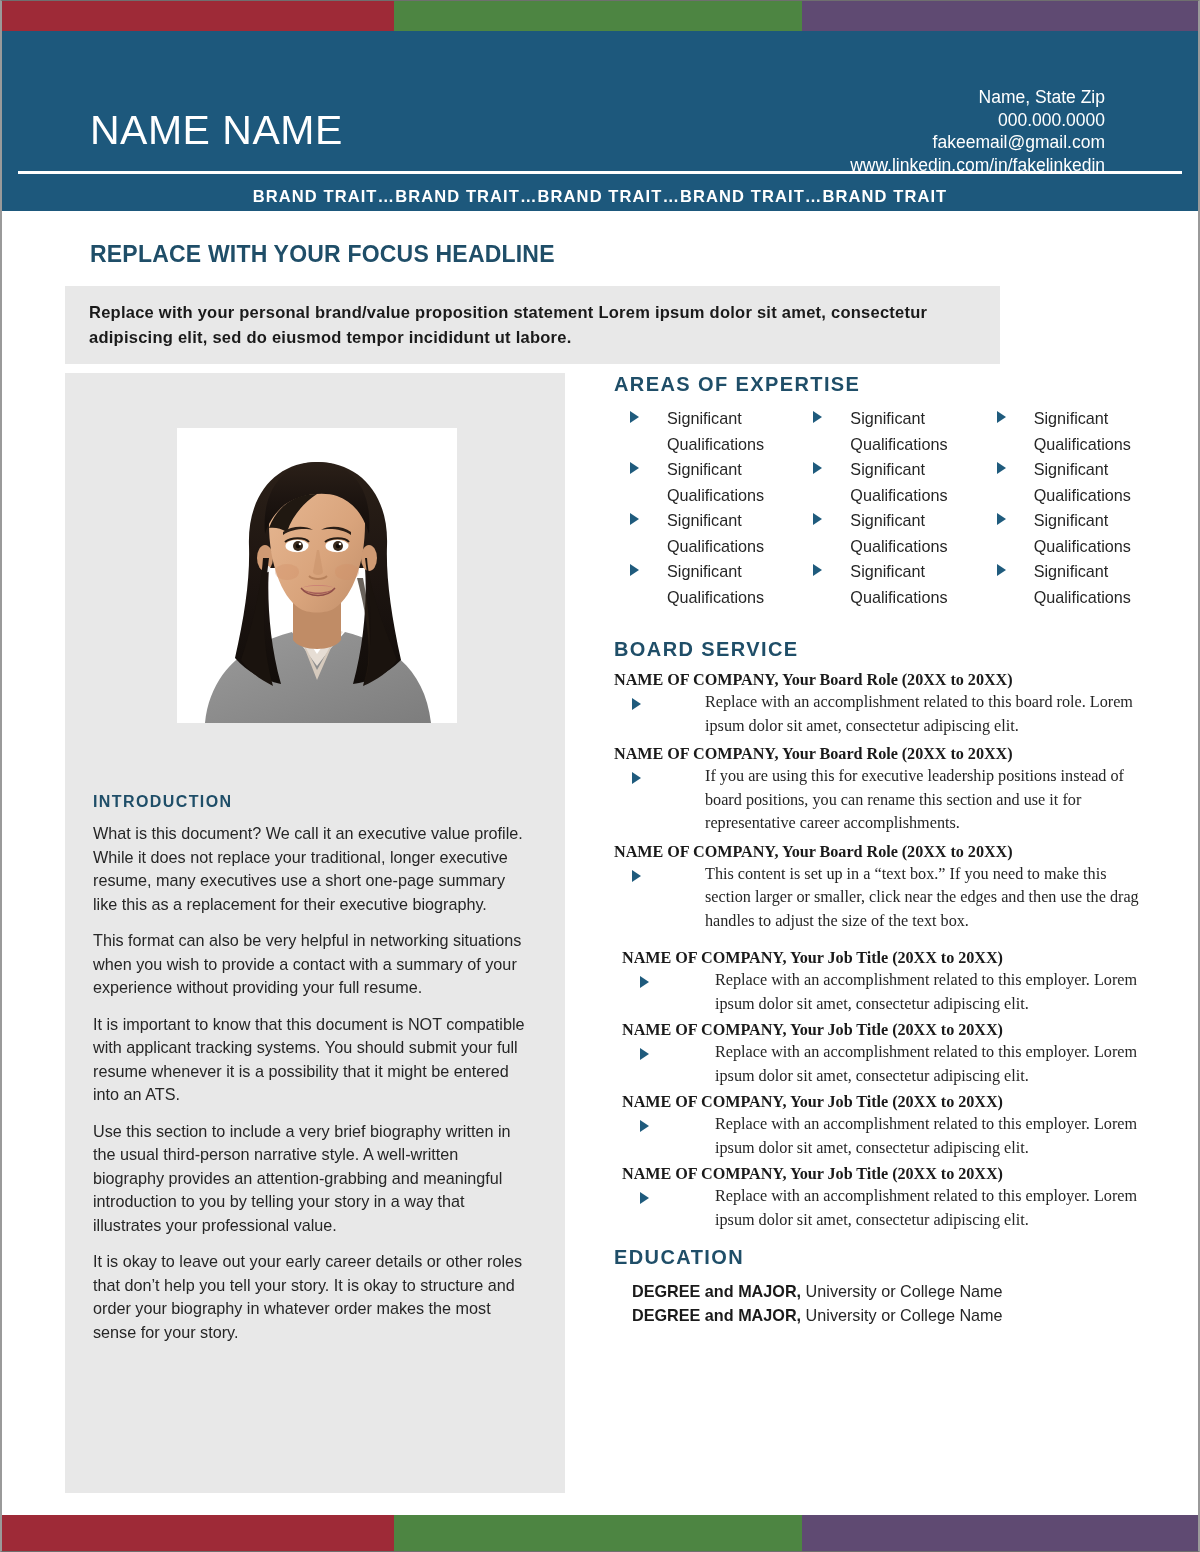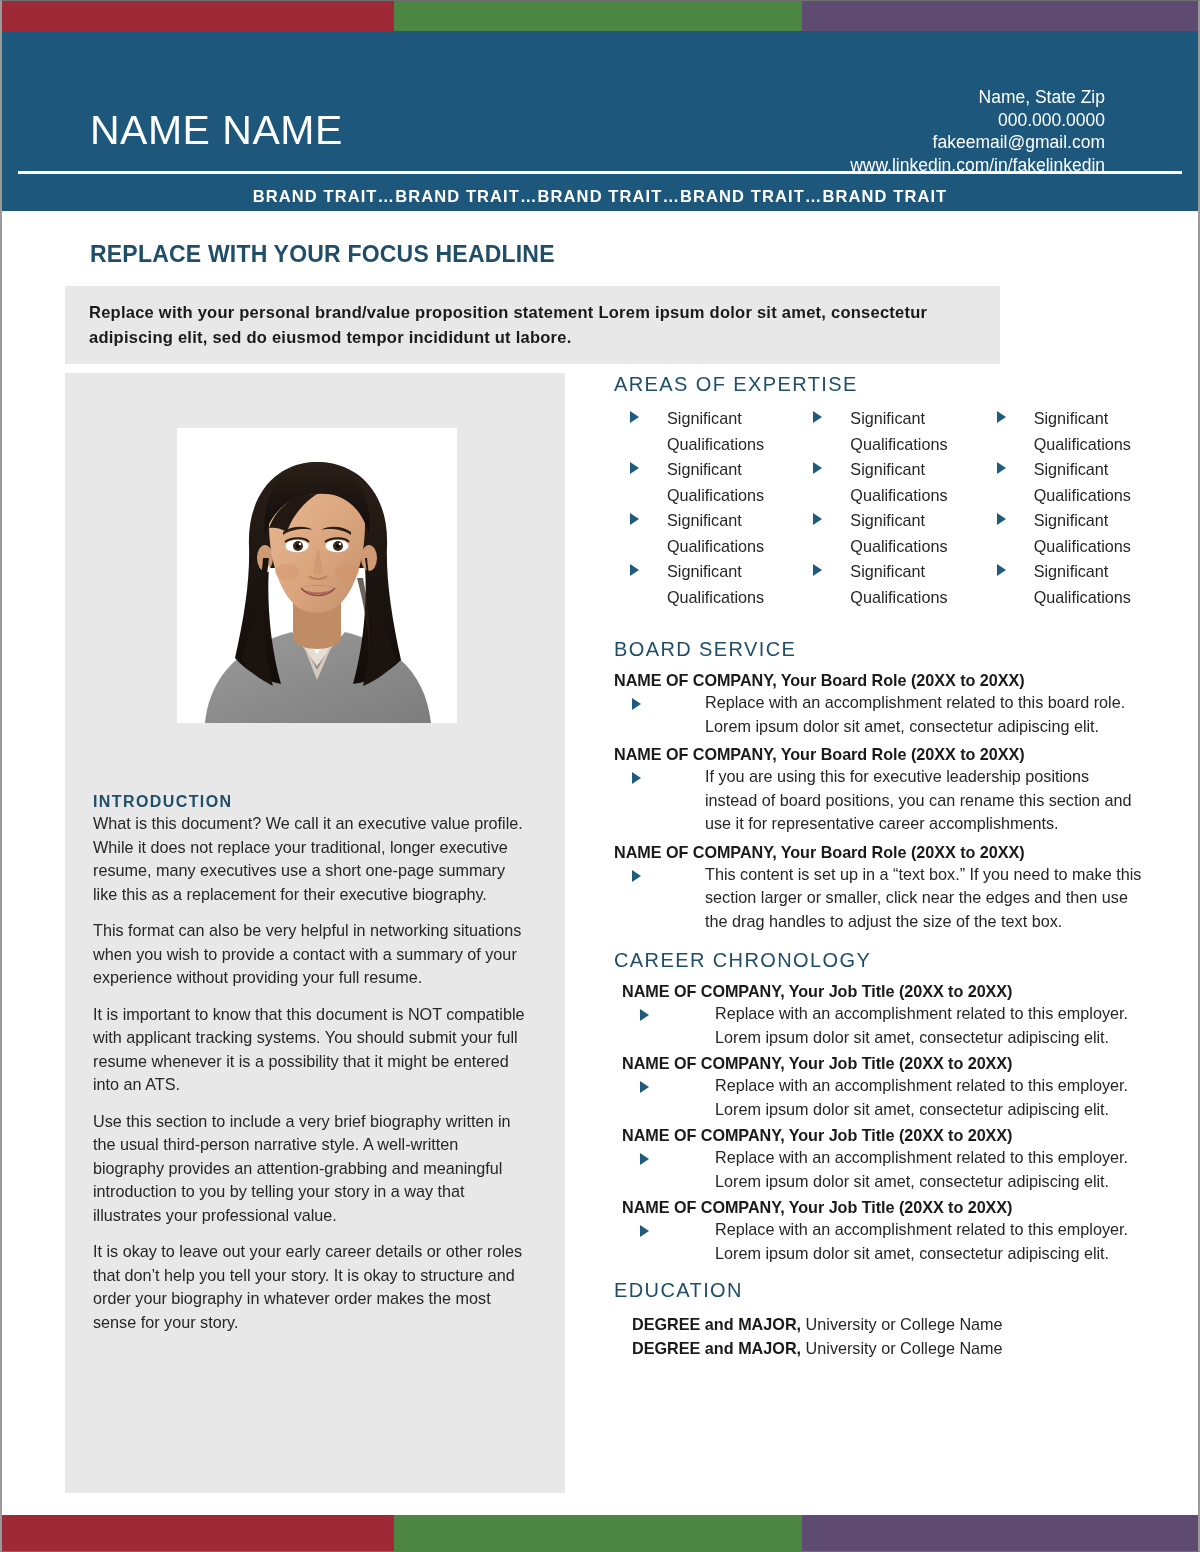--- a/index.html
+++ b/index.html
@@ -150,39 +150,39 @@
     top: 420px;
     font-size: 16px;
     font-weight: bold;
     color: #1f4e68;
     letter-spacing: 1.4px;
   }
 
   .intro-body {
     position: absolute;
     left: 28px;
-    top: 439px;
+    top: 449px;
     width: 440px;
     font-size: 16.2px;
     color: #262626;
     line-height: 23.5px;
   }
   .intro-body p { margin-bottom: 13px; }
 
   
   .right-col {
     position: absolute;
     left: 612px;
     top: 372px;
     width: 528px;
   }
 
   .sec-heading {
     font-size: 20px;
-    font-weight: normal;
+    font-weight: bold;
     color: #1f4e68;
     letter-spacing: 1.4px;
     margin-bottom: 10px;
   }
 
   
   .expertise-grid {
     display: grid;
     grid-template-columns: 1fr 1fr 1fr;
     column-gap: 22px;
@@ -202,21 +202,21 @@
     border-left: 9px solid #1f5b7d;
     border-top: 6px solid transparent;
     border-bottom: 6px solid transparent;
     flex: 0 0 auto;
     position: relative;
     top: -1px;
   }
   .exp-item .tri { margin-right: 28px; margin-left: 16px; }
 
   
-  .entry { margin-bottom: 7px; }
+  .entry { margin-bottom: 7px; font-family: Liberation Serif, serif; }
   .entry-title {
     font-size: 16.2px;
     font-weight: bold;
     color: #1a1a1a;
     margin-bottom: 1px;
     letter-spacing: -0.05px;
   }
   .entry-bullet {
     display: flex;
     align-items: flex-start;
@@ -437,21 +437,20 @@
       <div class="entry">
         <div class="entry-title">NAME OF COMPANY, Your Board Role (20XX to 20XX)</div>
         <div class="entry-bullet">
           <span class="tri"></span>
           <span class="btext">This content is set up in a “text box.” If you need to make this section larger or smaller, click near the edges and then use the drag handles to adjust the size of the text box.</span>
         </div>
       </div>
     </div>
 
     <div class="sec-career career">
-      <div class="sec-heading">CAREER CHRONOLOGY</div>
 
       <div class="entry">
         <div class="entry-title">NAME OF COMPANY, Your Job Title (20XX to 20XX)</div>
         <div class="entry-bullet">
           <span class="tri"></span>
           <span class="btext">Replace with an accomplishment related to this employer. Lorem ipsum dolor sit amet, consectetur adipiscing elit.</span>
         </div>
       </div>
 
       <div class="entry">

